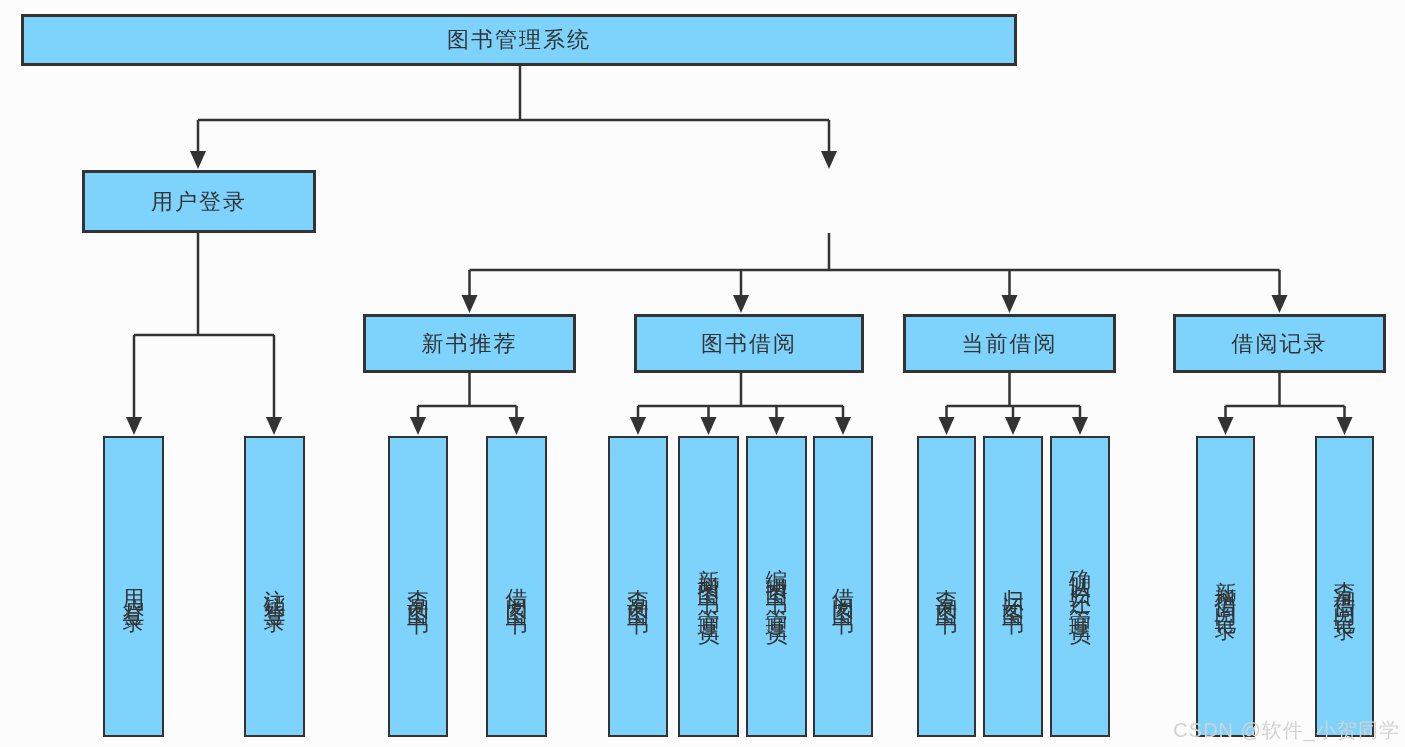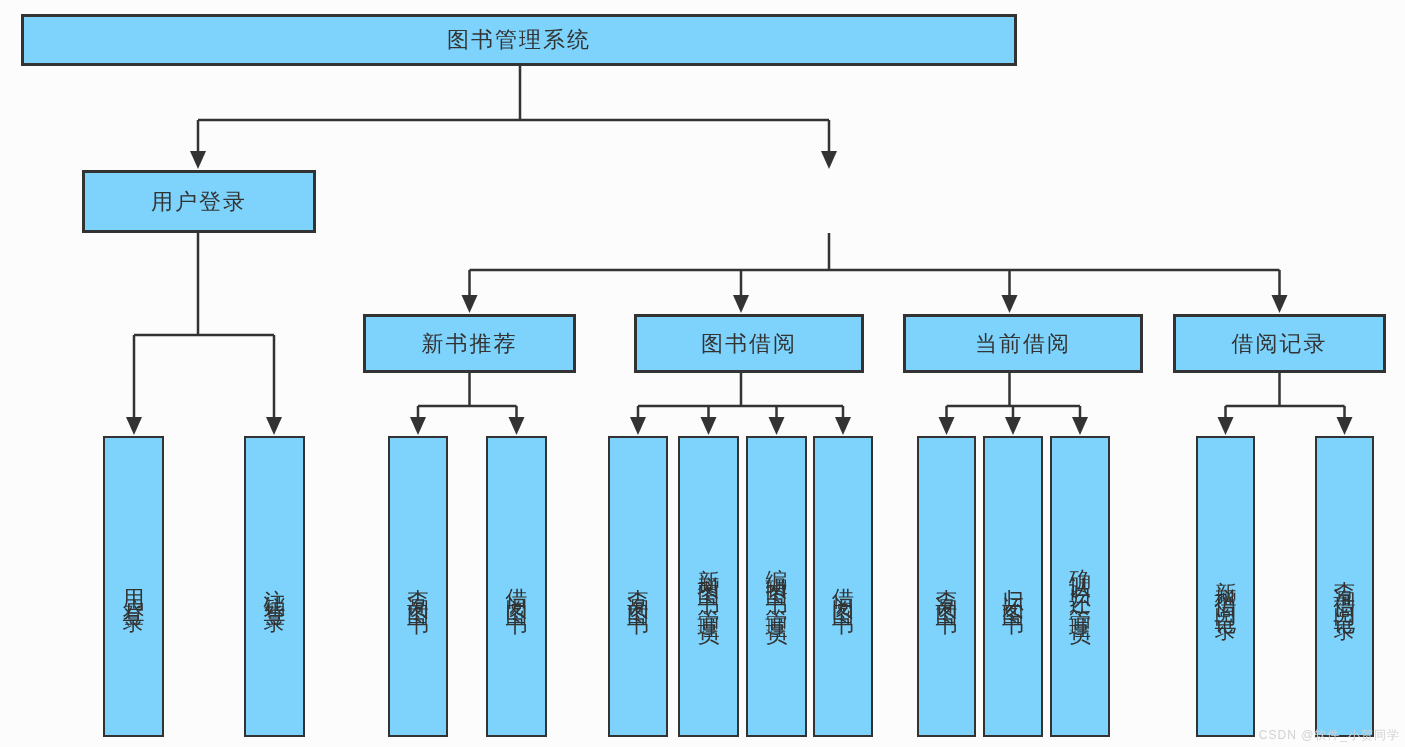--- a/index.html
+++ b/index.html
@@ -45,21 +45,21 @@
     writing-mode: vertical-lr;
     text-orientation: mixed;
     font-size: 22px;
     letter-spacing: 8px;
     line-height: 1;
   }
   #watermark {
     position: absolute;
     right: 5px;
     bottom: 3px;
-    font-size: 12px;
+    font-size: 20px;
     color: #d2d2d2;
     letter-spacing: 1px;
     z-index: 5;
     white-space: nowrap;
   }
 </style>
 </head>
 <body>
 
 <div id="stage">
@@ -102,21 +102,21 @@
   <div class="box hbox" style="left:82px;top:170px;width:234px;height:63px">
     <span class="label">用户登录</span>
   </div>
 
   <div class="box hbox" style="left:363px;top:314px;width:213px;height:59px">
     <span class="label">新书推荐</span>
   </div>
   <div class="box hbox" style="left:634px;top:314px;width:230px;height:59px">
     <span class="label">图书借阅</span>
   </div>
-  <div class="box hbox" style="left:903px;top:314px;width:240px;height:59px">
+  <div class="box hbox" style="left:903px;top:314px;width:213px;height:59px">
     <span class="label">当前借阅</span>
   </div>
   <div class="box hbox" style="left:1173px;top:314px;width:213px;height:59px">
     <span class="label">借阅记录</span>
   </div>
 
   <div class="box vbox" style="left:103px;top:436px;width:61px;height:301px">
     <span class="label">用户登录</span>
   </div>
   <div class="box vbox" style="left:244px;top:436px;width:61px;height:301px">

